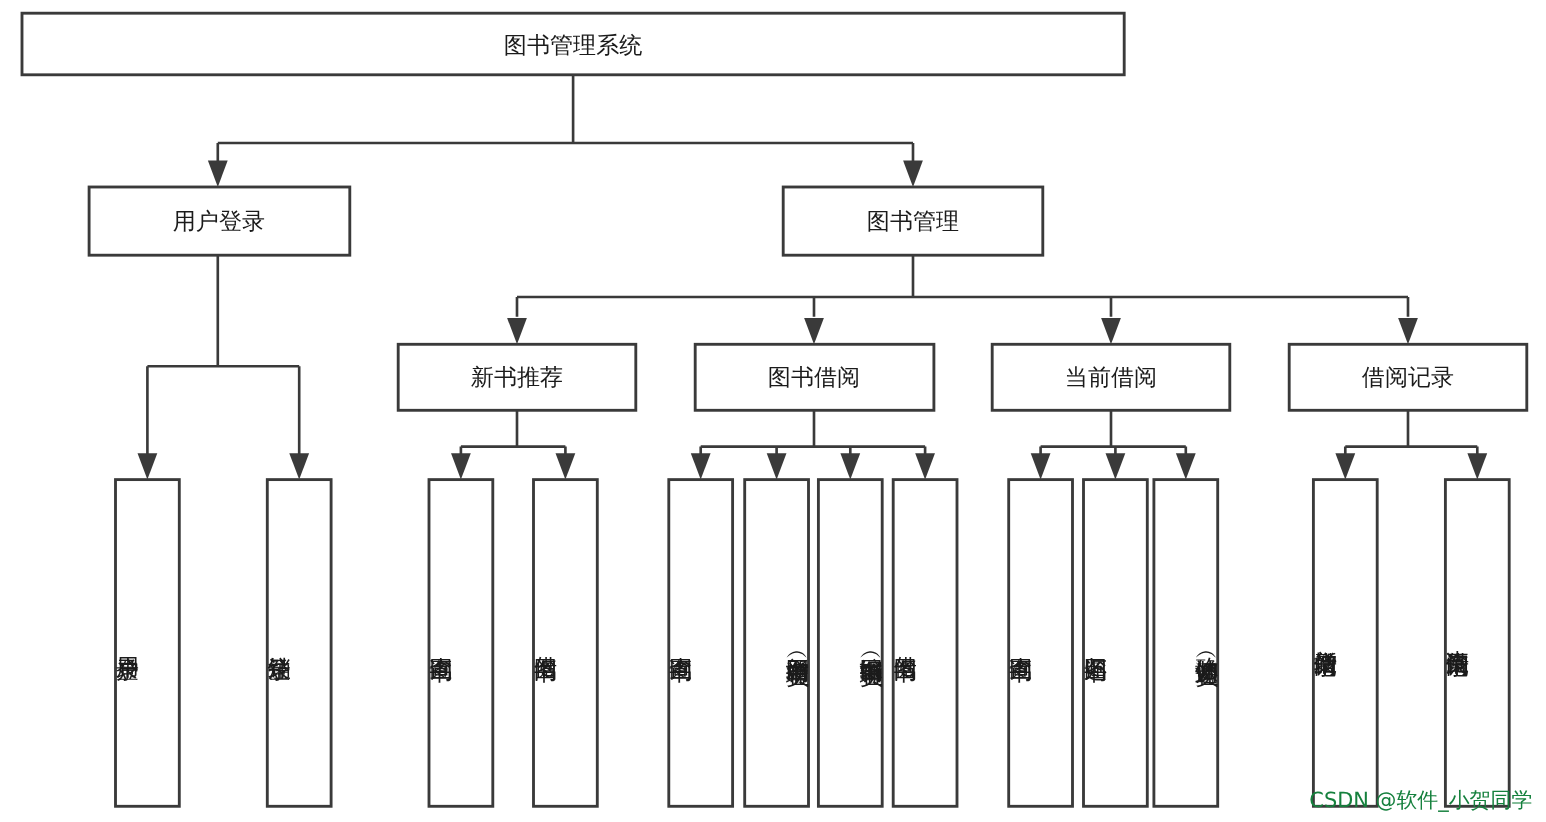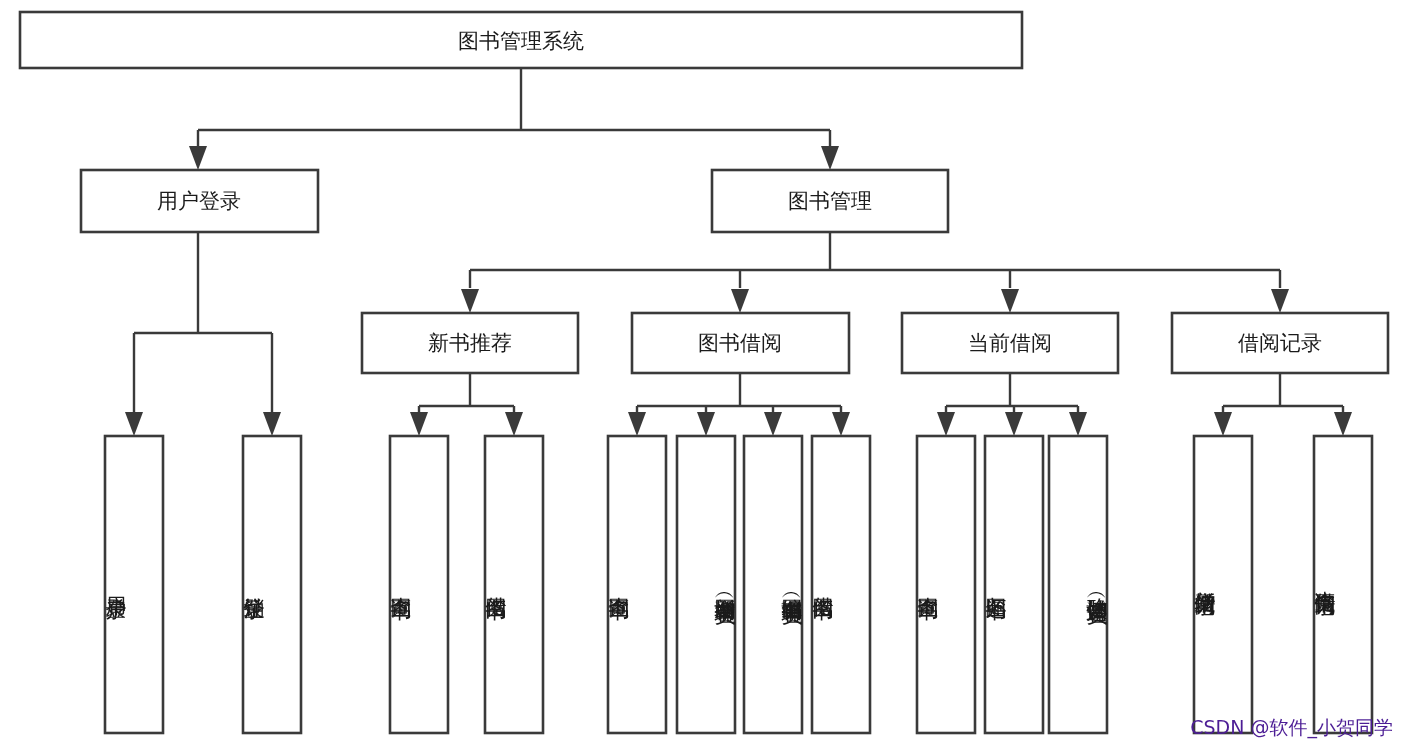--- a/index.html
+++ b/index.html
@@ -76,21 +76,21 @@
     font-size: 21px;
     line-height: 1.0;
     letter-spacing: 1px;
   }
   .watermark {
     position: absolute;
     right: 12px;
     bottom: 6px;
     font-family: "DejaVu Sans", "Liberation Sans", sans-serif;
     font-size: 19px;
-    color: #4c1d95;
+    color: #15803d;
     white-space: nowrap;
     pointer-events: none;
   }
 </style>
 </head>
 <body>
 
 <div id="diagram-root">
 
   <svg id="diagram-svg" viewBox="0 0 1405 747">

